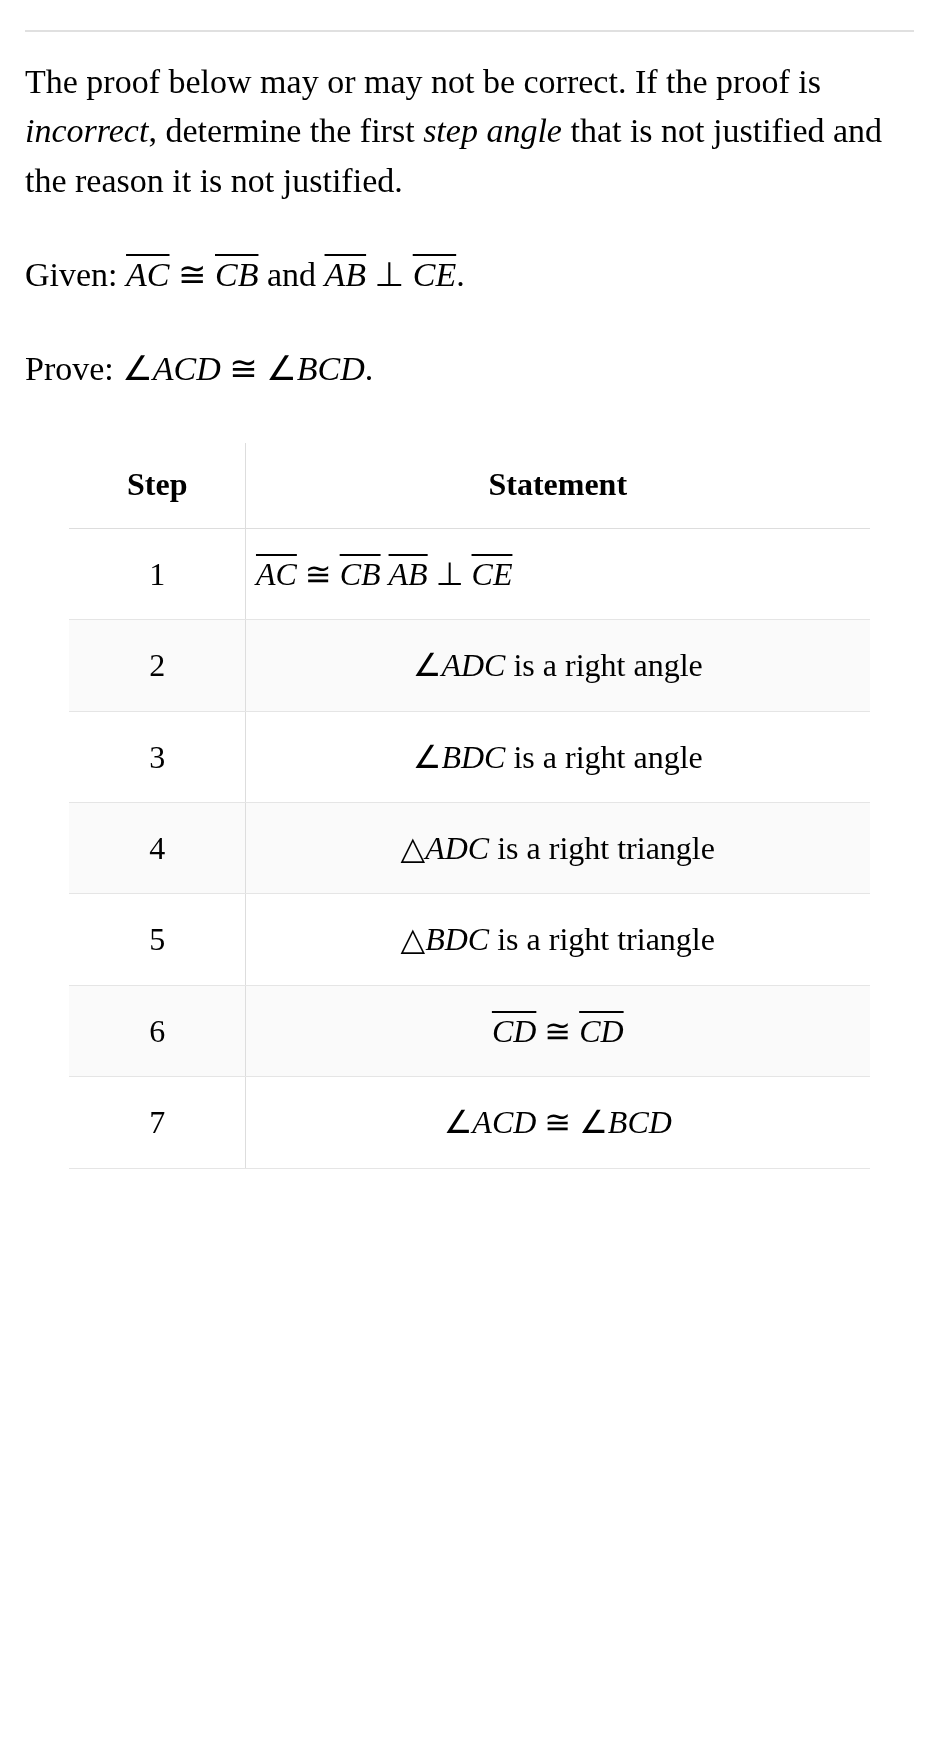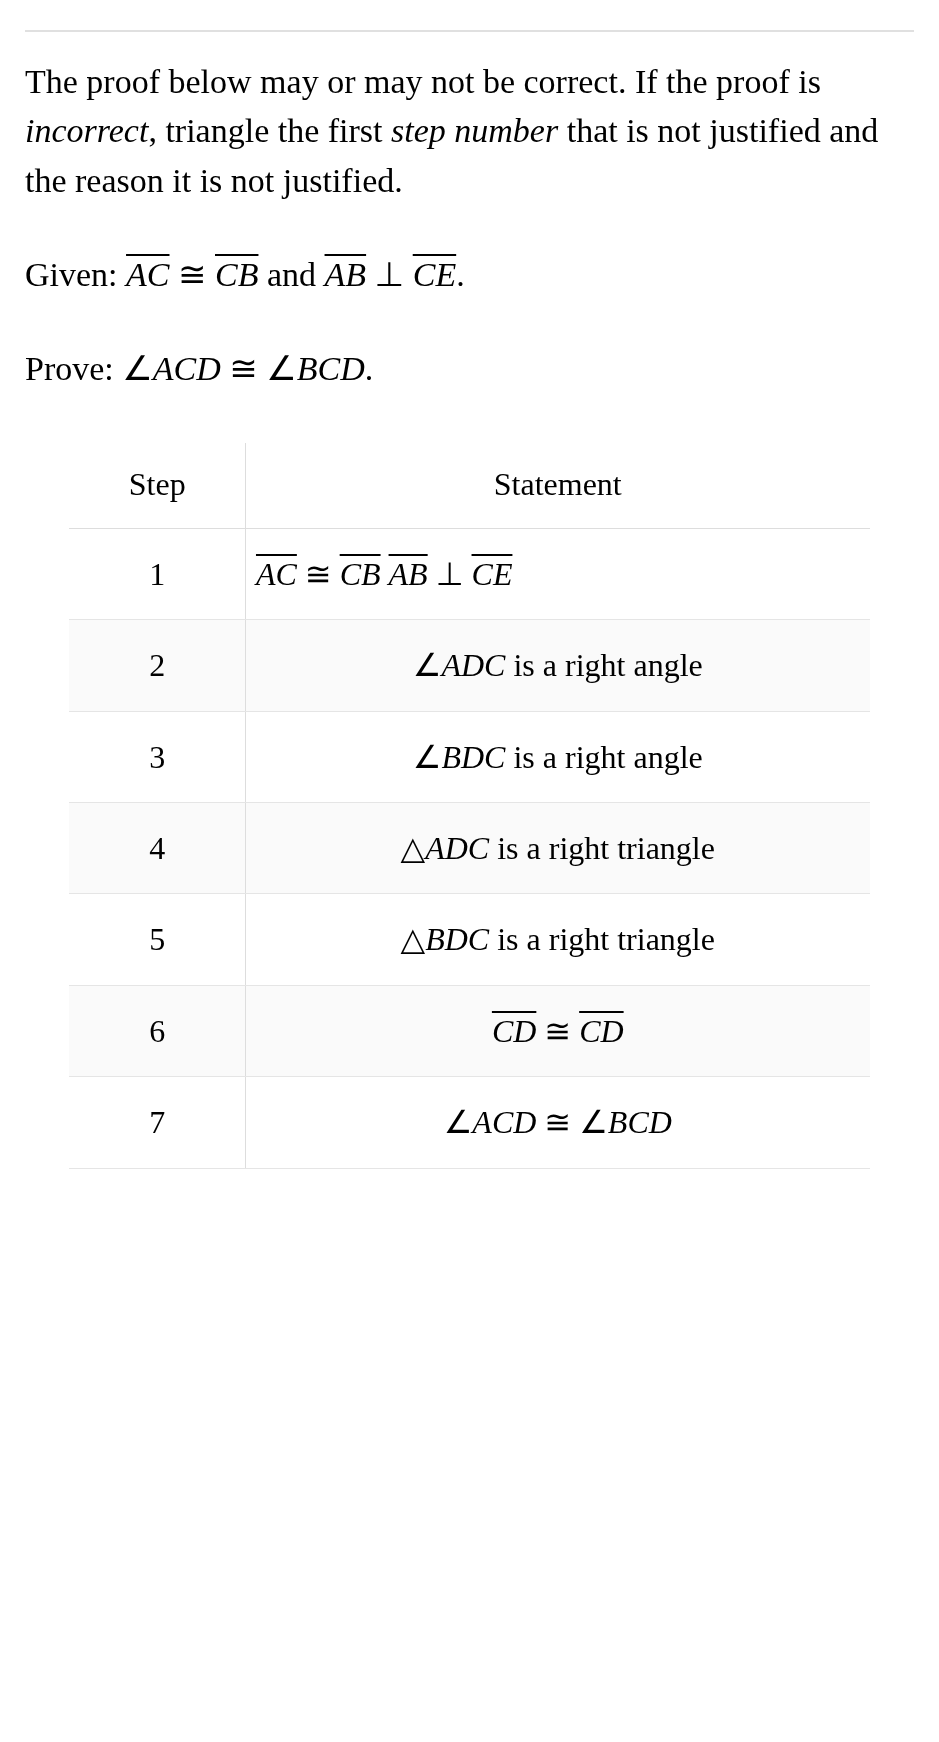--- a/index.html
+++ b/index.html
@@ -49,21 +49,21 @@
     }
 
     .proof-table {
       width: 90%;
       margin: 0 auto;
       border-collapse: collapse;
       font-family: Georgia, 'Times New Roman', serif;
     }
     .proof-table th {
       text-align: center;
-      font-weight: normal;
+      font-weight: bold;
       padding: 18px 10px 20px 10px;
       font-size: 32px;
       border-bottom: 1px solid #ddd;
     }
     .proof-table th.step-col {
       border-right: 1px solid #ddd;
       width: 22%;
     }
     .proof-table td {
       text-align: center;
@@ -95,21 +95,21 @@
       height: 0;
       margin-bottom: 25px;
     }
   </style>
 </head>
 <body>
 
 <div class="top-divider"></div>
 
 <div class="problem-text">
-  <span>The proof below may or may not be correct. If the proof is </span><em>incorrect</em><span>, triangle the first </span><em>step number</em><span> that is not justified and the reason it is not justified.</span>
+  <span>The proof below may or may not be correct. If the proof is </span><em>incorrect</em><span>, determine the first </span><em>step angle</em><span> that is not justified and the reason it is not justified.</span>
 </div>
 
 <div class="given-line">
   <span>Given: </span><span class="overline math-it">AC</span><span class="cong"> ≅ </span><span class="overline math-it">CB</span><span> and </span><span class="overline math-it">AB</span><span class="perp"> ⊥ </span><span class="overline math-it">CE</span><span>.</span>
 </div>
 
 <div class="prove-line">
   <span>Prove: </span><span class="angle">∠</span><span class="math-it">ACD</span><span class="cong"> ≅ </span><span class="angle">∠</span><span class="math-it">BCD</span><span>.</span>
 </div>
 

